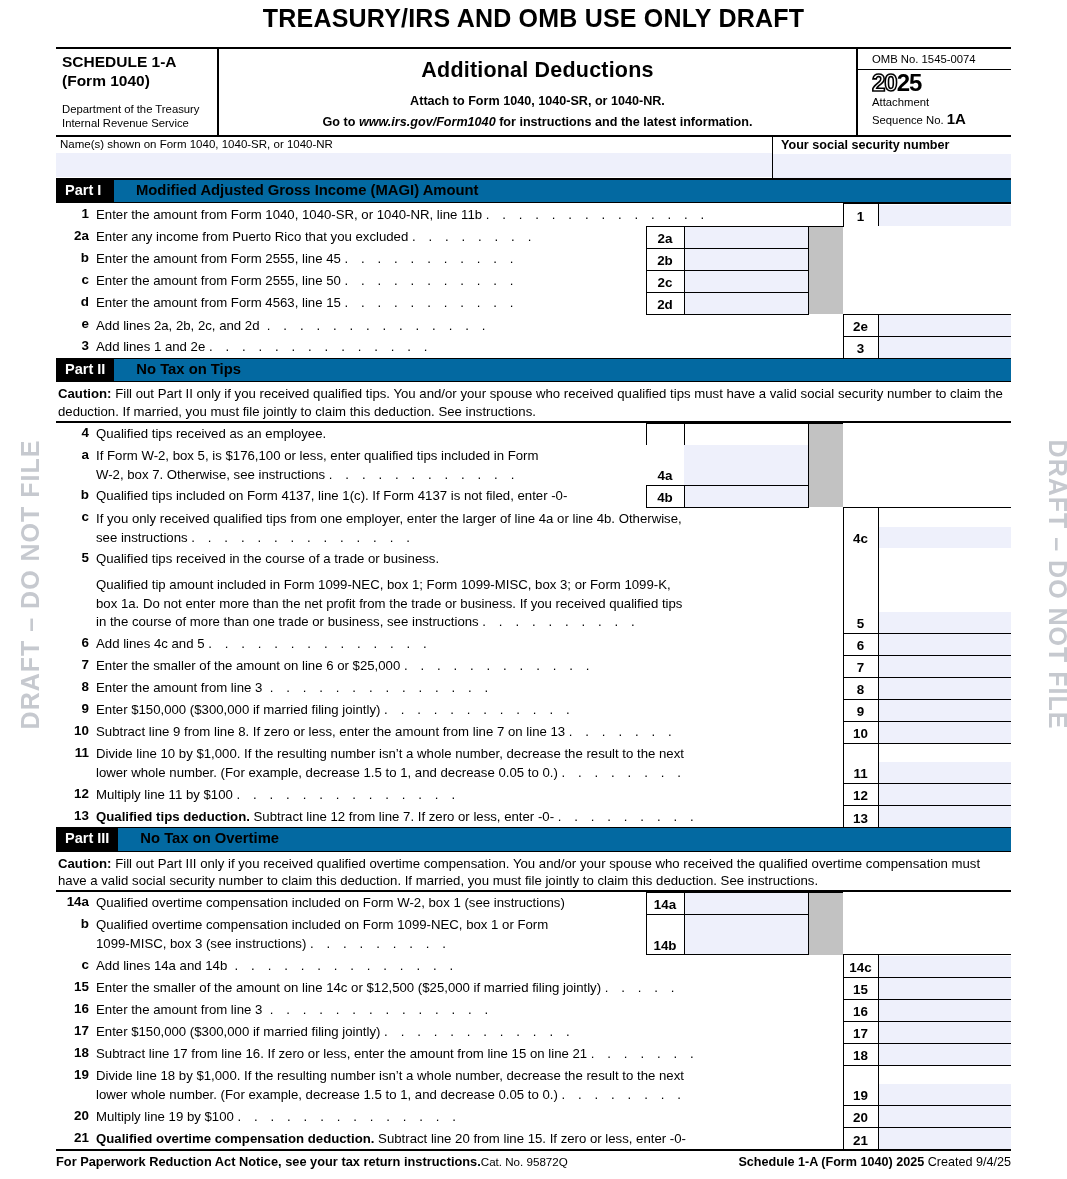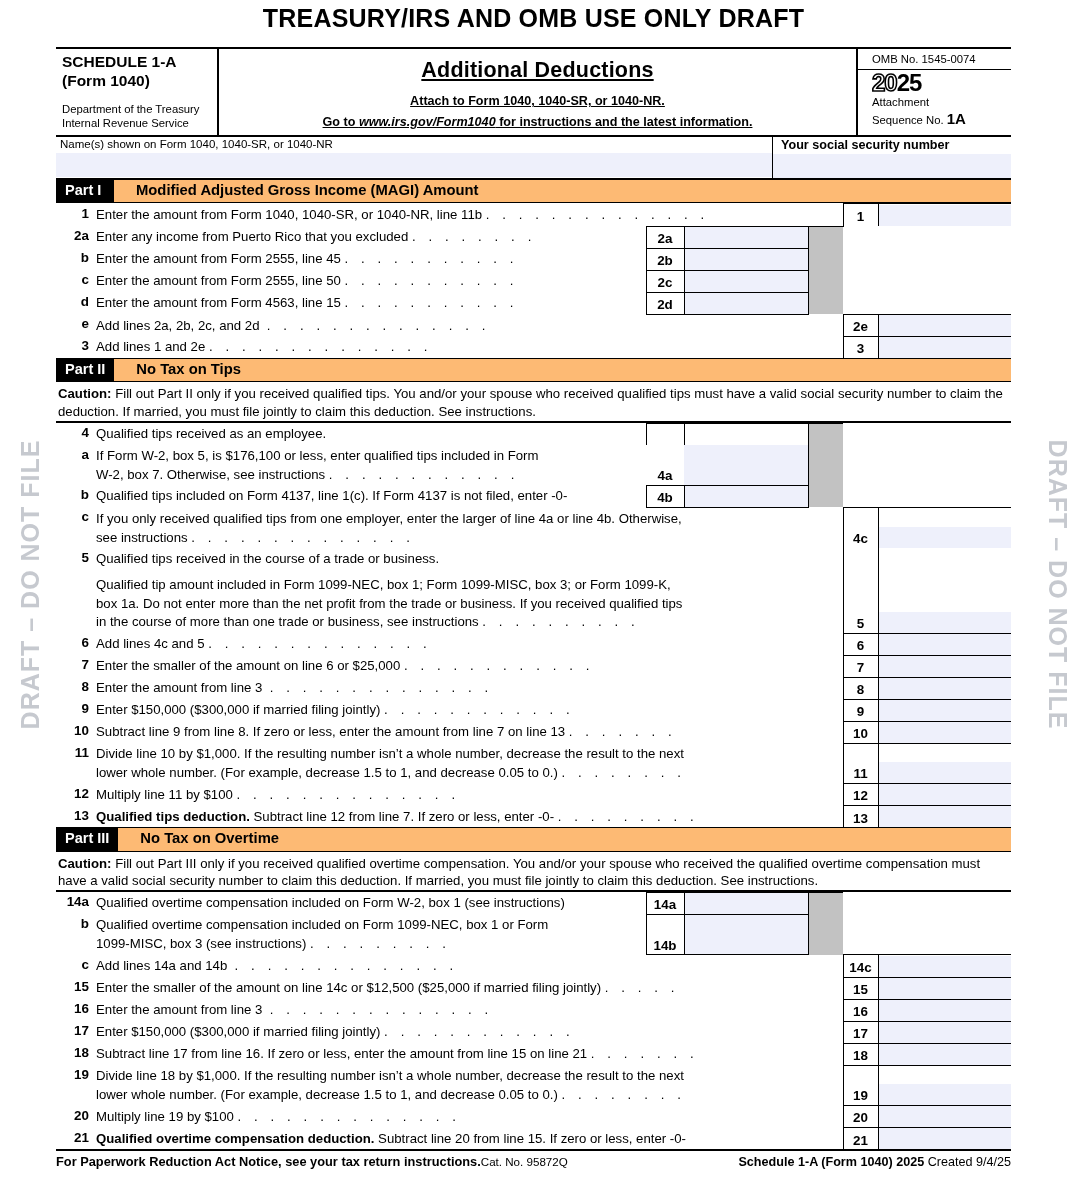--- a/index.html
+++ b/index.html
@@ -82,21 +82,20 @@
     margin-top:12px;
     font-size:11.3px;
     line-height:1.22;
   }
   .mh-center{
     flex:1;
     border-right:2px solid #000;
     text-align:center;
     padding-top:9px;
     box-sizing:border-box;
-    text-decoration:underline;
   }
   .mh-center .title{
     font-size:21.5px;
     font-weight:bold;
     letter-spacing:.2px;
   }
   .mh-center .sub1{
     margin-top:11px;
     font-size:12.6px;
     font-weight:bold;
@@ -164,21 +163,21 @@
     height:24px;
     background:#eef0fb;
     margin-top:1px;
   }
 
   
   .parthdr{
     display:flex;
     align-items:stretch;
     border-bottom:1.5px solid #000;
-    background:#fdba74;
+    background:#0369a1;
   }
   .parthdr .pl{
     background:#000;
     color:#fff;
     font-weight:bold;
     font-size:14.5px;
     padding:2px 9px 3px 9px;
     min-width:58px;
     box-sizing:border-box;
   }

